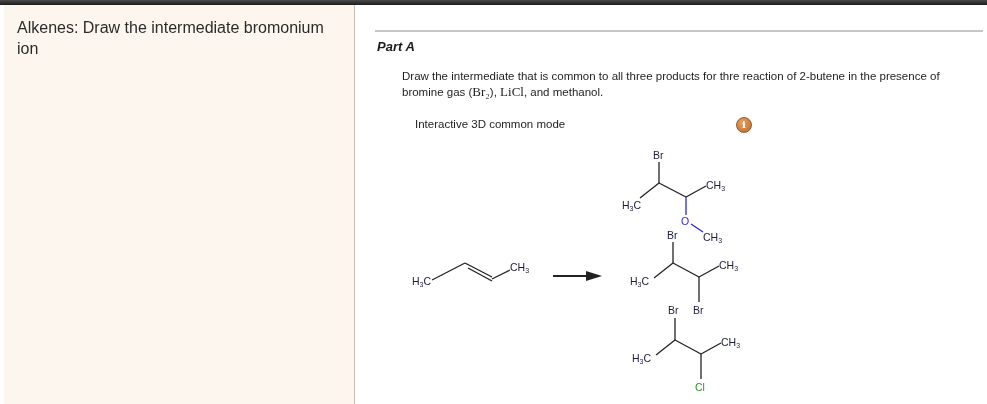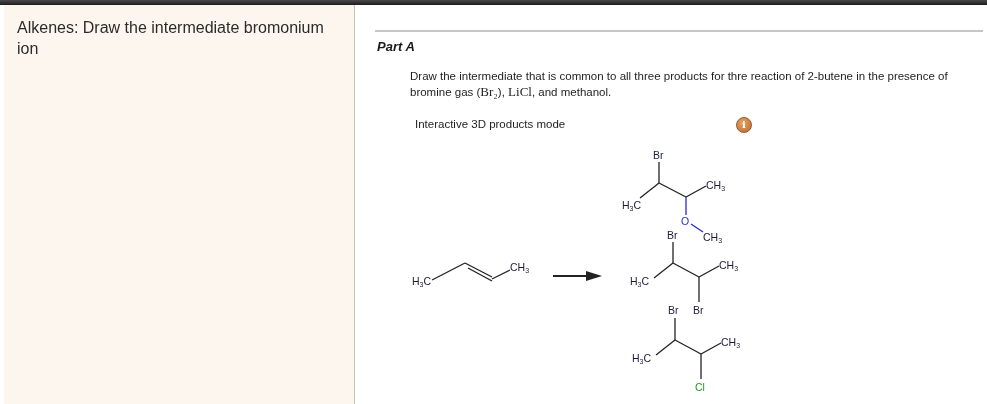--- a/index.html
+++ b/index.html
@@ -25,21 +25,21 @@
     .hr {
       position: absolute; left: 375px; top: 30px; width: 608px; height: 2px;
       background: #c6c6c6;
     }
     .part-title {
       position: absolute; left: 377px; top: 39px;
       font-size: 13px; font-weight: bold; color: #1a1a1a; font-style: italic;
     }
     .desc {
       position: absolute; left: 402px; top: 68px; width: 560px;
-      font-size: 11.5px; line-height: 16px; color: #1e1e1e; margin-left: 8px;
+      font-size: 11.5px; line-height: 16px; color: #1e1e1e;
     }
     .desc .math { font-family: "Liberation Serif", serif; font-size: 13px; }
     .mode-label {
       position: absolute; left: 415px; top: 118px;
       font-size: 11.5px; color: #1e1e1e;
     }
     .info-icon {
       position: absolute; left: 736px; top: 117px; width: 14px; height: 14px;
       border-radius: 50%;
       background: radial-gradient(circle at 40% 35%, #e3a46a, #b9682c);
@@ -62,21 +62,21 @@
 </div>
 
 <div class="hr"></div>
 
 <div class="part-title">Part A</div>
 
 <div class="desc">
   <span>Draw the intermediate that is common to all three products for thre reaction of 2-butene in the presence of bromine gas (</span><span class="math">Br₂</span><span>), </span><span class="math">LiCl</span><span>, and methanol.</span>
 </div>
 
-<div class="mode-label">Interactive 3D products mode</div>
+<div class="mode-label">Interactive 3D common mode</div>
 
 <div class="info-icon">i</div>
 
 <svg class="scheme" viewBox="0 0 987 404" xmlns="http://www.w3.org/2000/svg">
   <g stroke="#222" stroke-width="1.3" fill="none">
 
     <g>
       <line x1="432" y1="280" x2="465" y2="263"></line>
       <line x1="465" y1="263" x2="492" y2="277"></line>
       <line x1="468" y1="268" x2="492" y2="281"></line>

